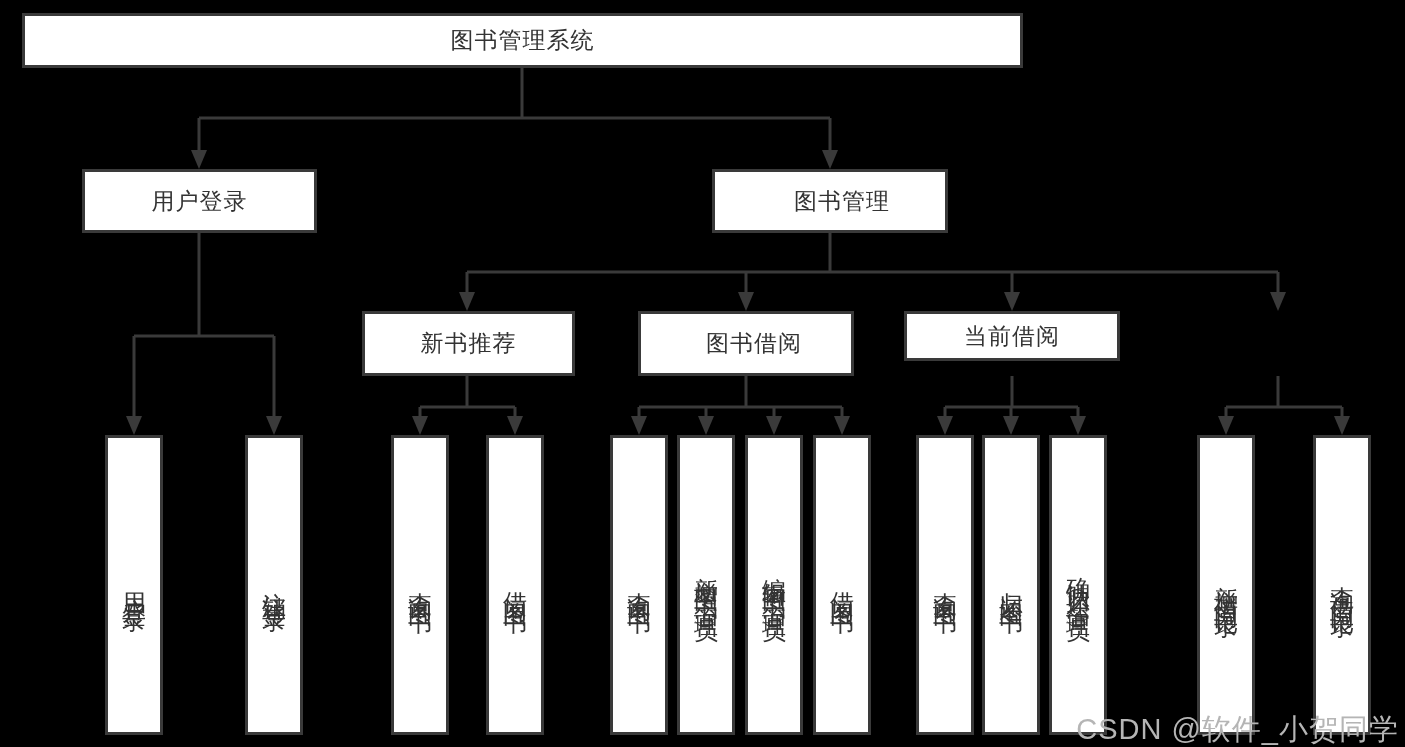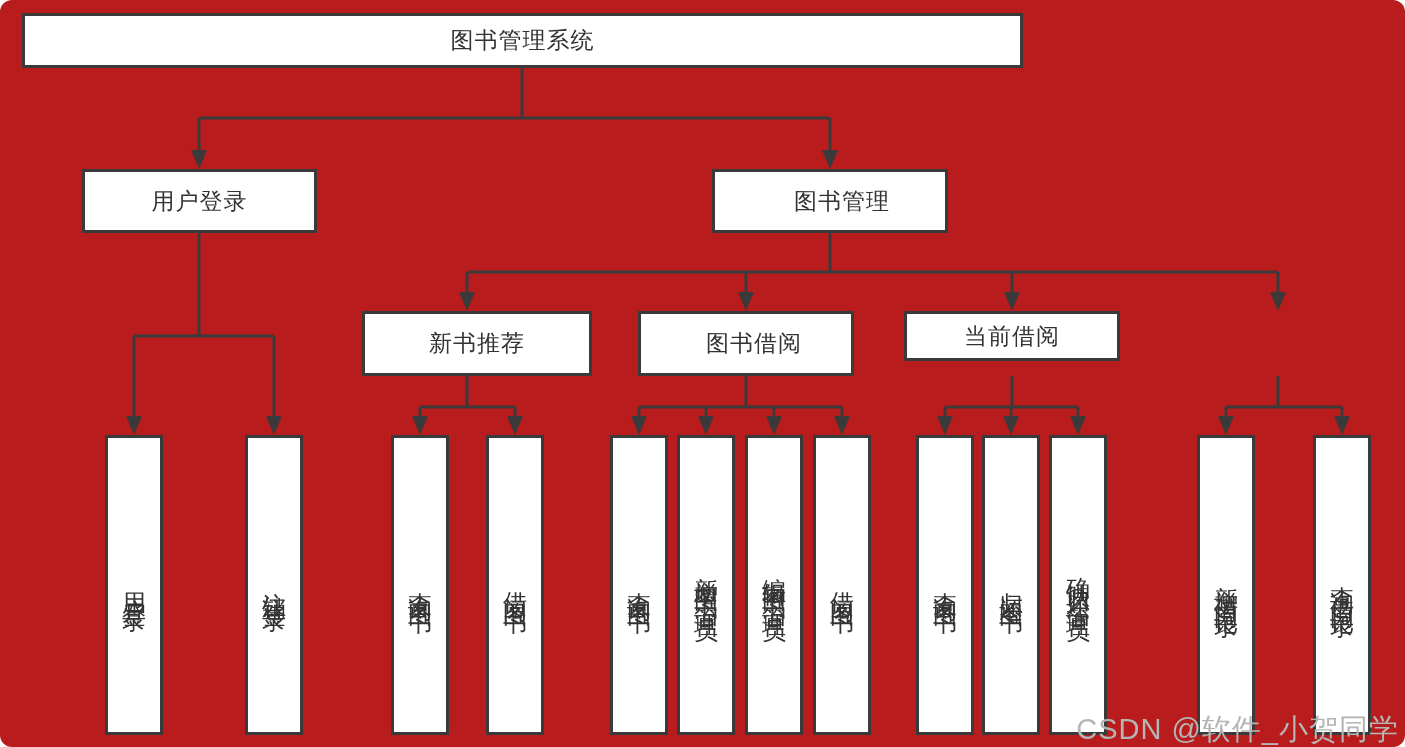--- a/index.html
+++ b/index.html
@@ -4,24 +4,23 @@
 <style>
   html, body {
     margin: 0;
     padding: 0;
     background: #ffffff;
   }
   .stage {
     position: relative;
     width: 1405px;
     height: 747px;
-    background: #b91c1c;
+    background: #000000;
     font-family: "Liberation Sans", sans-serif;
     overflow: hidden;
-    border-radius: 12px;
   }
   .connectors {
     position: absolute;
     left: 0;
     top: 0;
     z-index: 1;
   }
   .node {
     position: absolute;
     box-sizing: border-box;
@@ -142,21 +141,21 @@
     <span>图书管理系统</span>
   </div>
 
   <div class="node h" style="left:82px; top:169px; width:235px; height:64px;">
     <span>用户登录</span>
   </div>
   <div class="node h" style="left:712px; top:169px; width:236px; height:64px;padding-left:24px;">
     <span>图书管理</span>
   </div>
 
-  <div class="node h" style="left:362px; top:311px; width:230px; height:65px;text-align:center;">
+  <div class="node h" style="left:362px; top:311px; width:213px; height:65px;text-align:center;">
     <span>新书推荐</span>
   </div>
   <div class="node h" style="left:638px; top:311px; width:216px; height:65px;padding-left:16px;">
     <span>图书借阅</span>
   </div>
   <div class="node h" style="left:904px; top:311px; width:216px; height:50px;">
     <span>当前借阅</span>
   </div>
 
   <div class="node v" style="left:105px; top:435px; width:58px; height:300px;">

